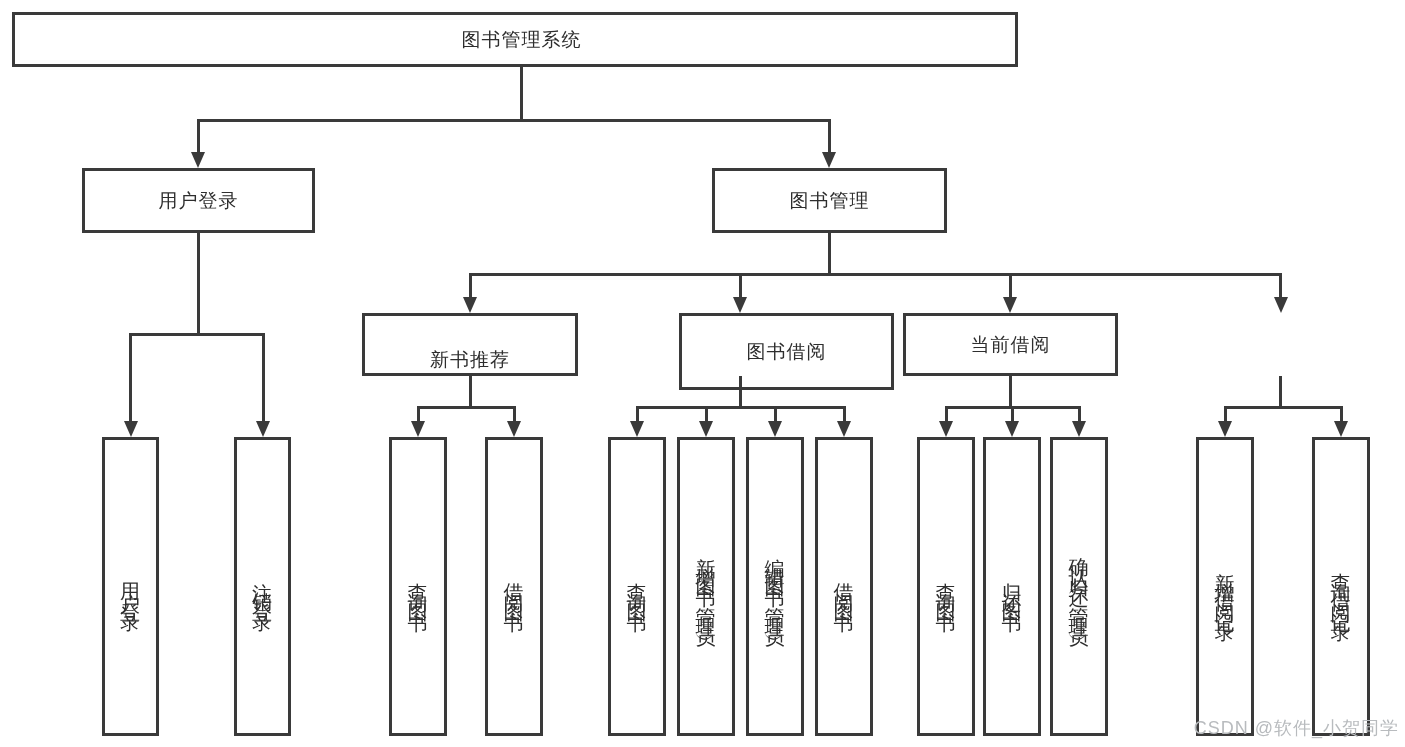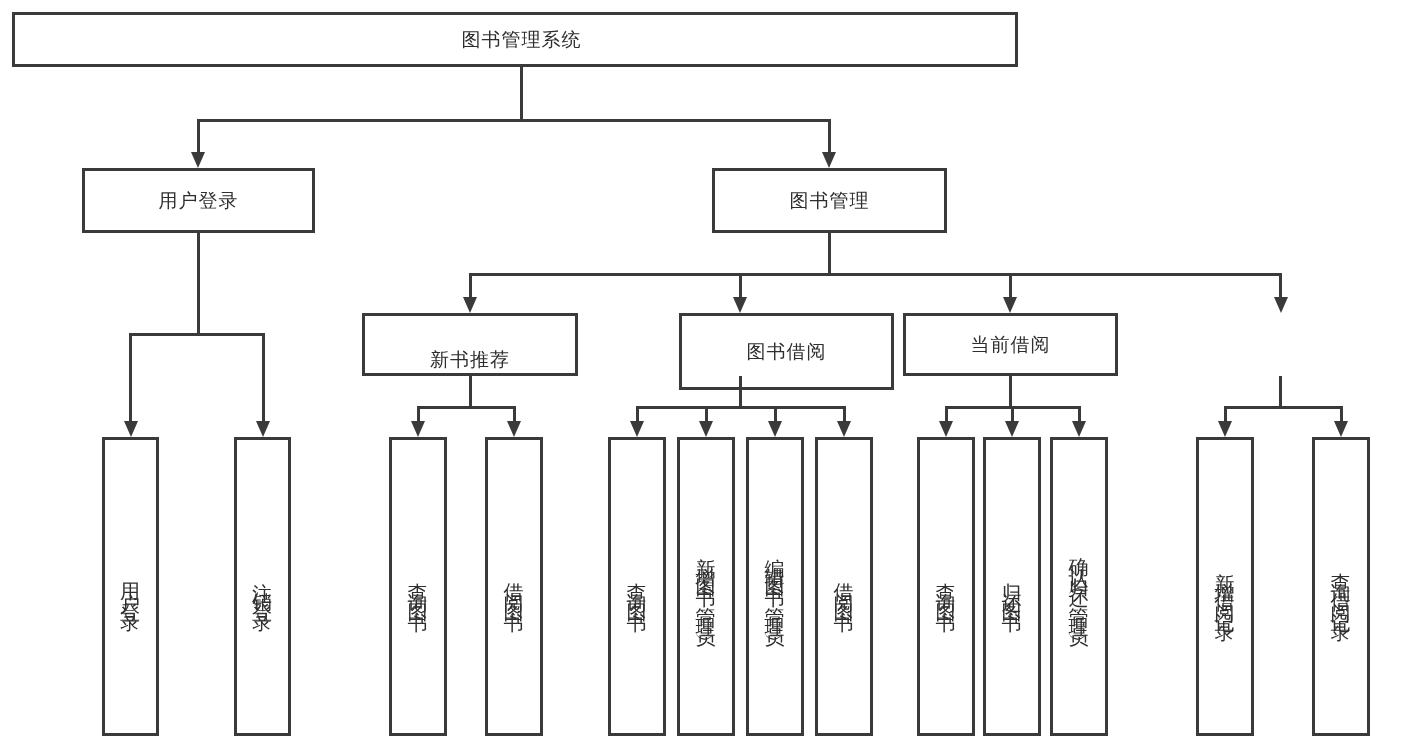--- a/index.html
+++ b/index.html
@@ -171,14 +171,15 @@
   <div class="vline" style="left:1078px;top:406px;height:16px;"></div>
   <div class="arrowhead" style="left:1072px;top:421px;"></div>
 
   <div class="vline" style="left:1279px;top:376px;height:30px;"></div>
   <div class="hline" style="left:1224px;top:406px;width:119px;"></div>
   <div class="vline" style="left:1224px;top:406px;height:16px;"></div>
   <div class="arrowhead" style="left:1218px;top:421px;"></div>
   <div class="vline" style="left:1340px;top:406px;height:16px;"></div>
   <div class="arrowhead" style="left:1334px;top:421px;"></div>
 
+  <div class="watermark">CSDN @软件_小贺同学</div>
 
 </div>
 
 </body></html>

